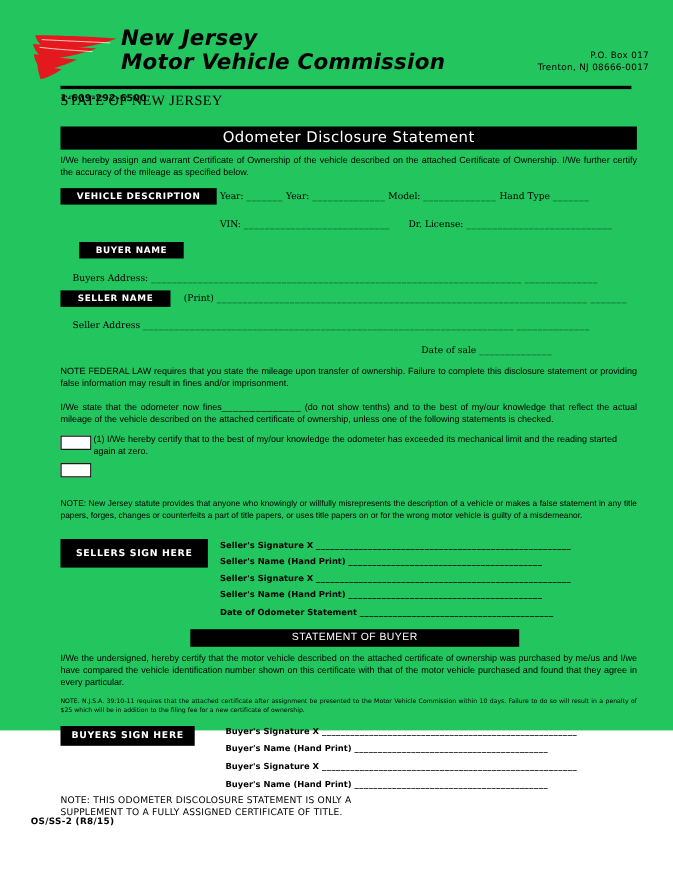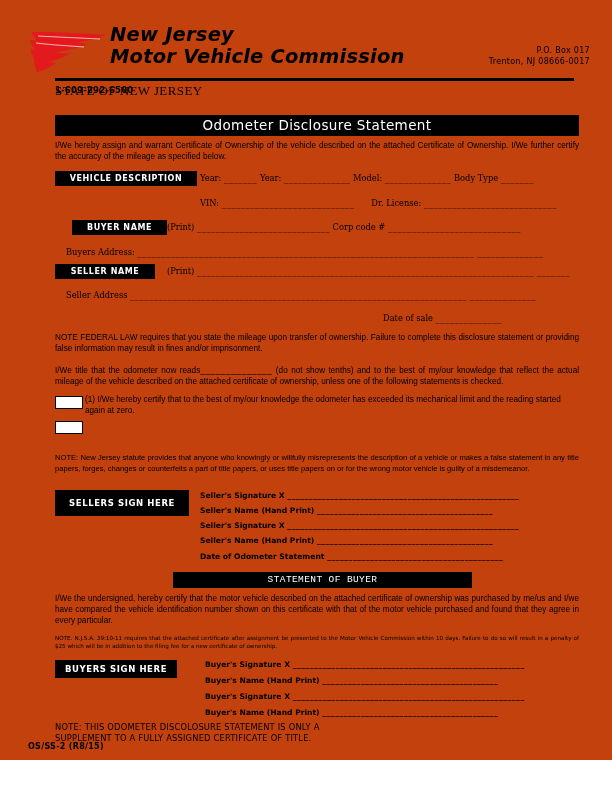--- a/index.html
+++ b/index.html
@@ -12,22 +12,22 @@
     height: 792px;
     position: relative;
     font-family: "Liberation Sans", sans-serif;
     color: #000000;
     overflow: hidden;
   }
 
   .page {
     position: relative;
     width: 612px;
-    height: 760px;
-    background: #c2410c;
+    height: 664px;
+    background: #22c55e;
   }
 
   
   .header {
     position: absolute;
     left: 0; top: 24px;
     width: 612px;
     height: 60px;
   }
   .logo-wrap {
@@ -151,21 +151,21 @@
   }
 
   
   .buyer-bar {
     position: absolute;
     left: 173px; top: 572px;
     width: 299px; height: 16px;
     background: #000;
     color: #fff;
     text-align: center;
-    font-family: Liberation Mono, monospace;
+    font-family: Liberation Sans, sans-serif;
     font-size: 9.5px;
     line-height: 16px;
     letter-spacing: 0.4px;
   }
 
   
   .sigrow {
     position: absolute;
     font-family: "DejaVu Sans", sans-serif;
     font-size: 7.6px;
@@ -242,39 +242,33 @@
 
   <div class="chip chip-vehicle">VEHICLE DESCRIPTION</div>
 
   <div class="fld" style="left:200px; top:173px;">
     <span>Year:</span>
     <span class="dashes">_______</span>
     <span>Year:</span>
     <span class="dashes">______________</span>
     <span>Model:</span>
     <span class="dashes">______________</span>
-    <span>Body Type</span>
+    <span>Hand Type</span>
     <span class="dashes">_______</span>
   </div>
 
   <div class="fld" style="left:200px; top:198px;">
     <span>VIN:</span>
     <span class="dashes">____________________________</span>
     <span style="padding-left:14px;">Dr. License:</span>
     <span class="dashes">____________________________</span>
   </div>
 
   <div class="chip chip-buyer">BUYER NAME</div>
 
-  <div class="fld" style="left:167px; top:222px;">
-    <span>(Print)</span>
-    <span class="dashes">____________________________</span>
-    <span>Corp code #</span>
-    <span class="dashes">____________________________</span>
-  </div>
 
   <div class="fld" style="left:66px; top:247px;">
     <span>Buyers Address:</span>
     <span class="dashes">_______________________________________________________________________</span>
     <span class="dashes">______________</span>
   </div>
 
   <div class="chip chip-seller">SELLER NAME</div>
 
   <div class="fld" style="left:167px; top:266px;">
@@ -290,21 +284,21 @@
   </div>
 
   <div class="fld" style="left:383px; top:313px;">
     <span>Date of sale</span>
     <span class="dashes">______________</span>
   </div>
 
   <div class="para justify" style="top:332px;">NOTE FEDERAL LAW requires that you state the mileage upon transfer of ownership.  Failure to complete this disclosure statement or providing false information may result in fines and/or imprisonment.</div>
 
   <div class="para justify" style="top:365px;">
-    <span>I/We title that the odometer now reads</span><span class="dashes">______________</span>
+    <span>I/We state that the odometer now fines</span><span class="dashes">______________</span>
     <span>(do not show tenths) and to the best of my/our knowledge that reflect the actual mileage of the vehicle described on the attached certificate of ownership, unless one of the following statements is checked.</span>
   </div>
 
   <div class="ckbox" style="left:55px; top:396px;"></div>
   <div class="para" style="left:85px; top:394px; width:494px;">
     <span>(1)</span>
     <span>I/We hereby certify that to the best of my/our knowledge the odometer has exceeded its mechanical limit and the reading started again at zero.</span>
   </div>
 
   <div class="ckbox" style="left:55px; top:421px;"></div>

